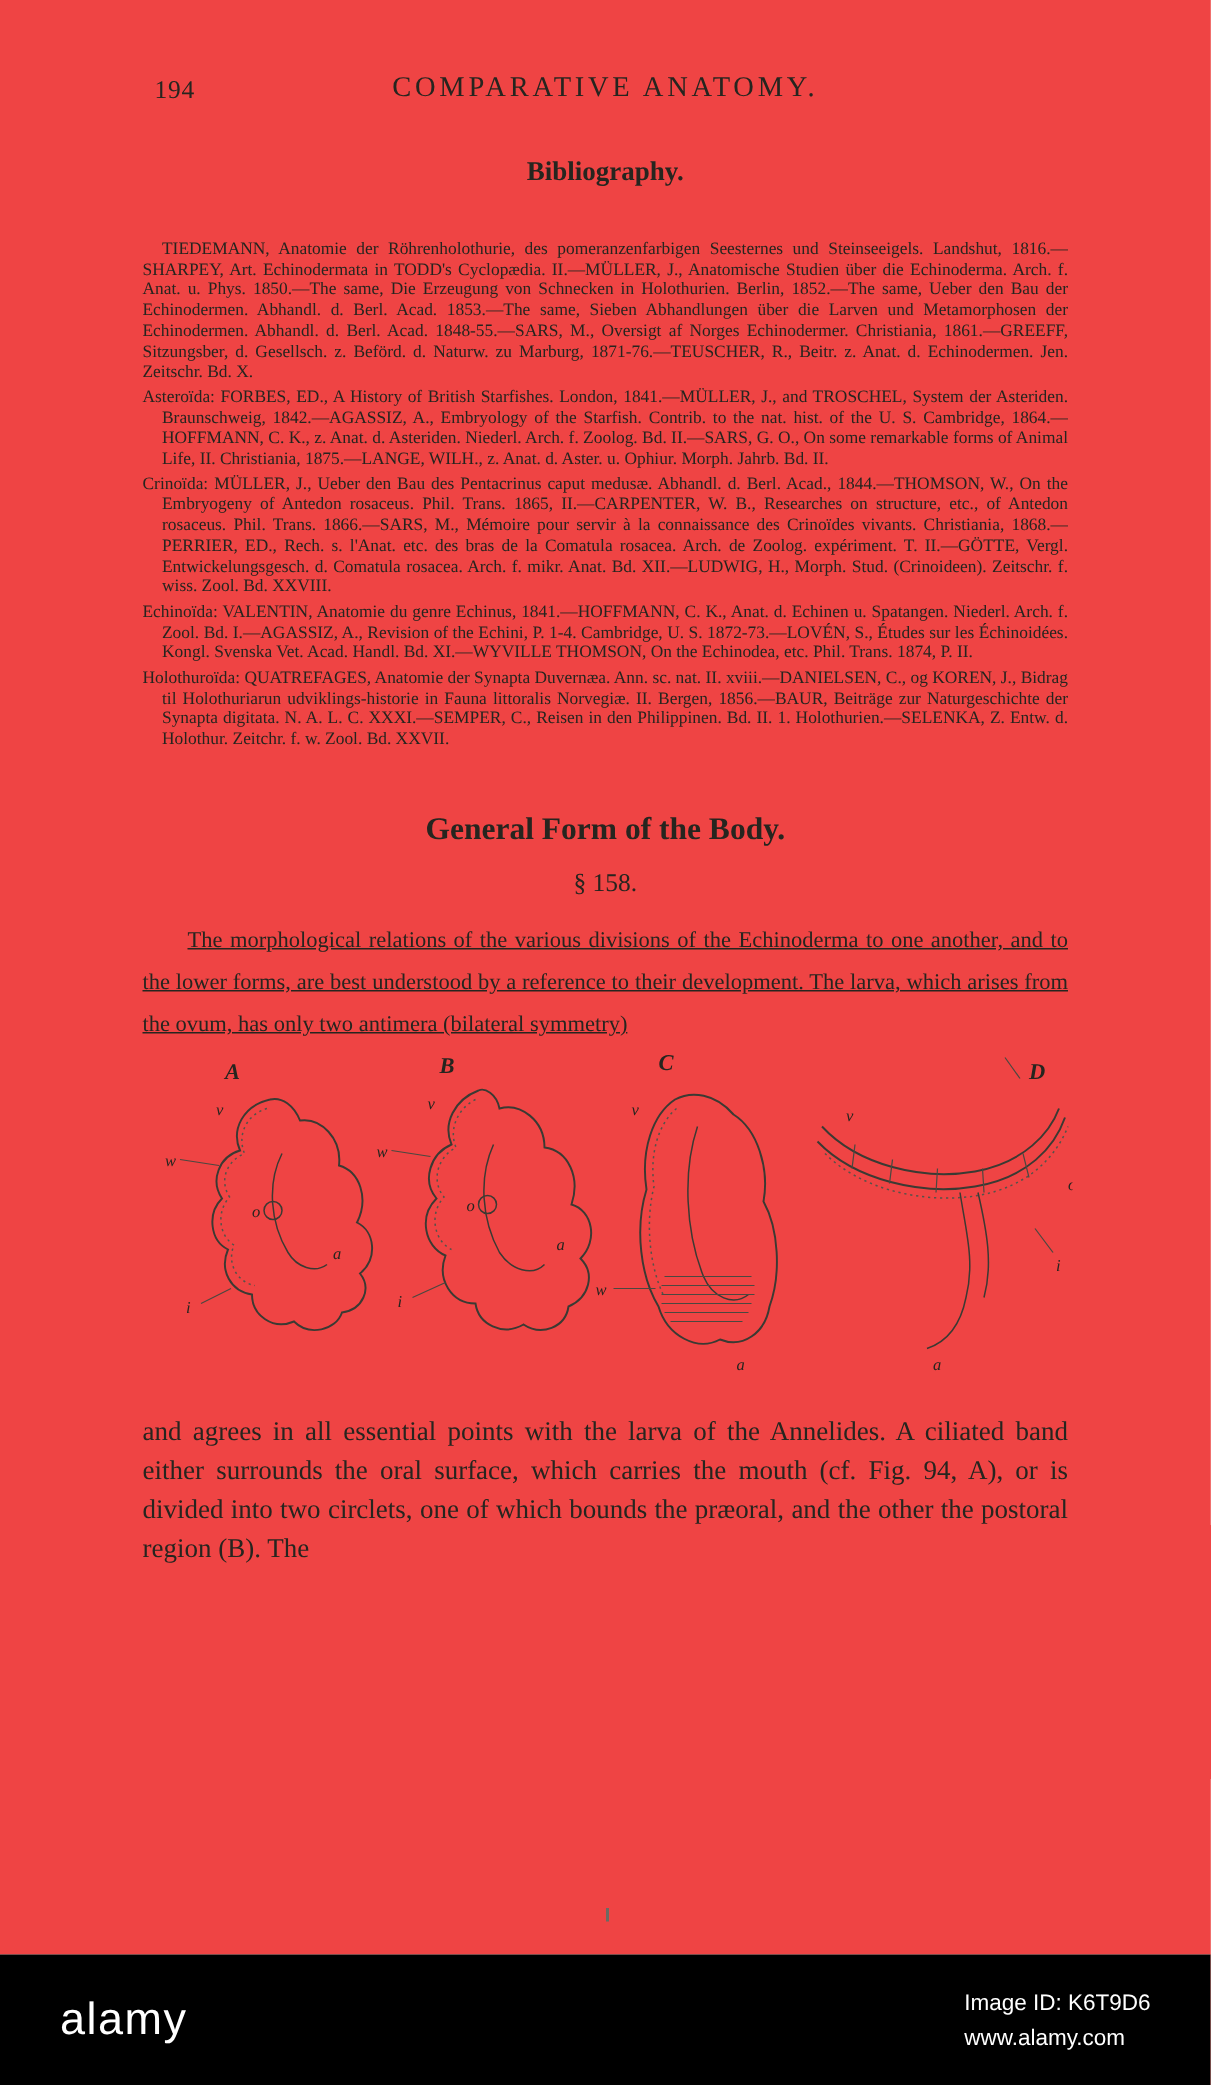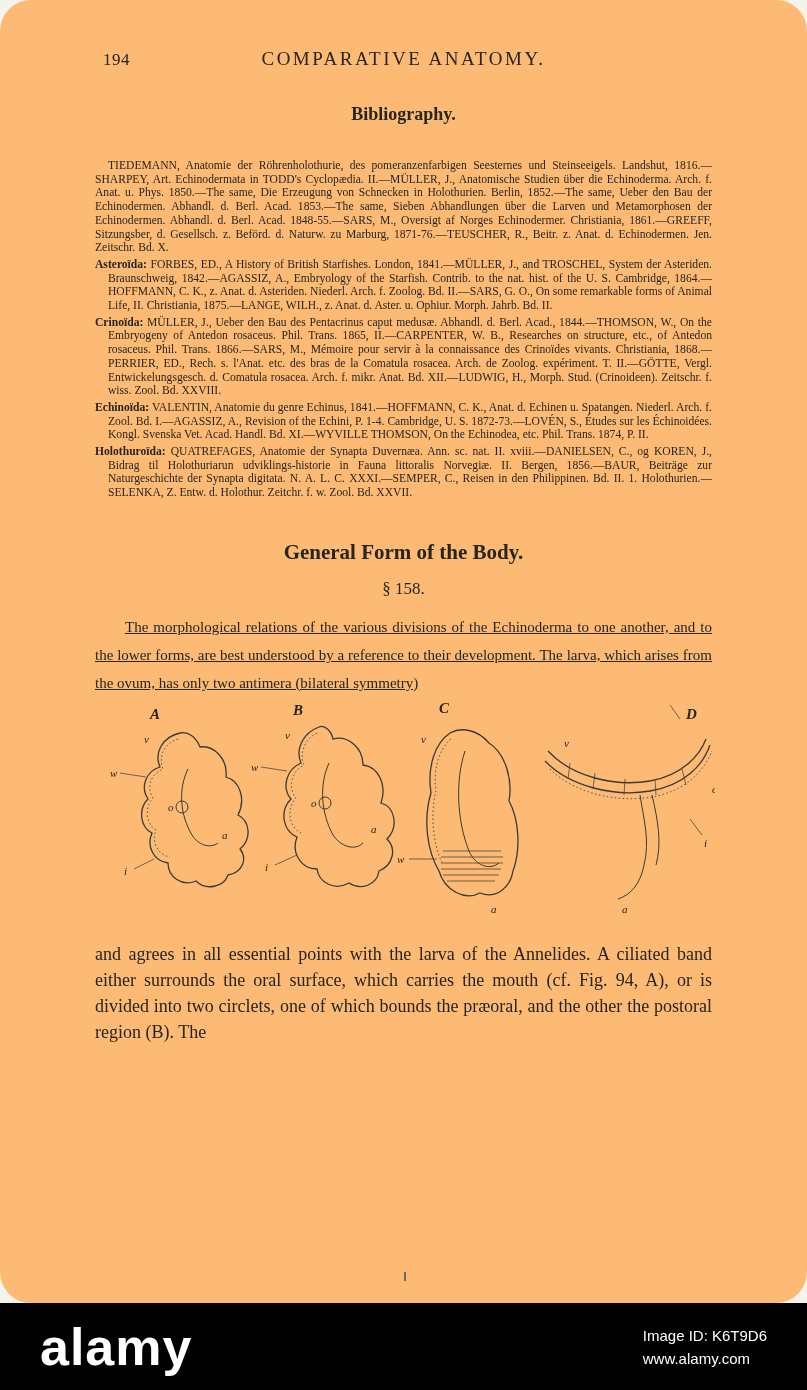--- a/index.html
+++ b/index.html
@@ -1,50 +1,50 @@
 <!DOCTYPE html>
 <html><head>
 <meta charset="utf-8">
 <style>
   html,body{margin:0;padding:0;}
   body{
     width:807px;height:1390px;position:relative;overflow:hidden;
     background:#f4f3ec;color:#26251f;
     font-family:"Liberation Serif", serif;
   }
-  .page{position:absolute;top:0;left:0;right:0;bottom:87px;padding:48px 95px 0;box-sizing:border-box;background:#fdba74;border-radius:31px;}
+  .page{position:absolute;top:0;left:0;right:0;bottom:87px;padding:48px 95px 0;box-sizing:border-box;background:#ef4444;}
   .running-header{position:relative;height:24px;}
   .page-num{position:absolute;left:8px;top:2px;font-size:17px;letter-spacing:.5px;}
   .running-head{display:block;text-align:center;font-size:19px;letter-spacing:2.5px;}
   .bib-title{text-align:center;font-size:18px;font-weight:bold;margin:32px 0 34px;}
   .bib{font-size:11.6px;line-height:13.7px;text-align:justify;}
   .bib p{margin:0 0 3px;}
   .first-indent{text-indent:13px;}
   .hang{padding-left:13px;text-indent:-13px;}
-  .bib-label{font-weight:bold;margin-top:32px;}
+  .bib-label{font-weight:normal;margin-top:32px;}
   .section-head{text-align:center;font-weight:bold;font-size:21px;margin:40px 0 0;}
   .section-mark{text-align:center;font-size:17px;margin:14px 0 0;}
   .intro{font-size:15px;line-height:28px;text-align:justify;text-indent:30px;margin:14px 0 0;text-decoration:underline;}
   .figure{margin-top:4px;}
   .figure svg{display:block;margin:0 auto;}
   .fig-outline{fill:none;stroke:#3b3a33;stroke-width:1.3;}
   .fig-cilia{fill:none;stroke:#55534a;stroke-width:1;stroke-dasharray:1.5 2.5;}
   .fig-inner{fill:none;stroke:#3b3a33;stroke-width:1;}
   .fig-hatch{stroke:#4a4840;stroke-width:.8;}
   .fig-panel-label{font-style:italic;font-weight:bold;font-size:15px;fill:#26251f;font-family:"Liberation Serif",serif;}
   .fig-letter{font-style:italic;font-size:11px;fill:#26251f;font-family:"Liberation Serif",serif;}
   .caption{font-size:14.3px;line-height:19px;margin:6px 0 0;text-align:justify;text-align-last:center;}
   .closing{font-size:18px;line-height:26px;text-align:justify;margin:12px 0 0;}
   .artifact{position:absolute;left:404px;top:1272px;width:2px;height:9px;background:#6b6a62;}
   .alamy-bar{
     position:absolute;left:0;right:0;bottom:0;height:87px;background:#000;color:#fff;
     display:flex;align-items:center;justify-content:space-between;
     padding:0 40px;box-sizing:border-box;font-family:"Liberation Sans",sans-serif;
   }
-  .alamy-logo{font-size:52px;font-weight:bold;letter-spacing:1px;}
+  .alamy-logo{font-size:30px;font-weight:normal;letter-spacing:1px;}
   .alamy-right{text-align:left;font-size:15px;line-height:23px;}
 </style>
 </head>
 <body>
 
 <div class="page">
 
   <div class="running-header">
     <span class="page-num">194</span>
     <span class="running-head">COMPARATIVE ANATOMY.</span>

